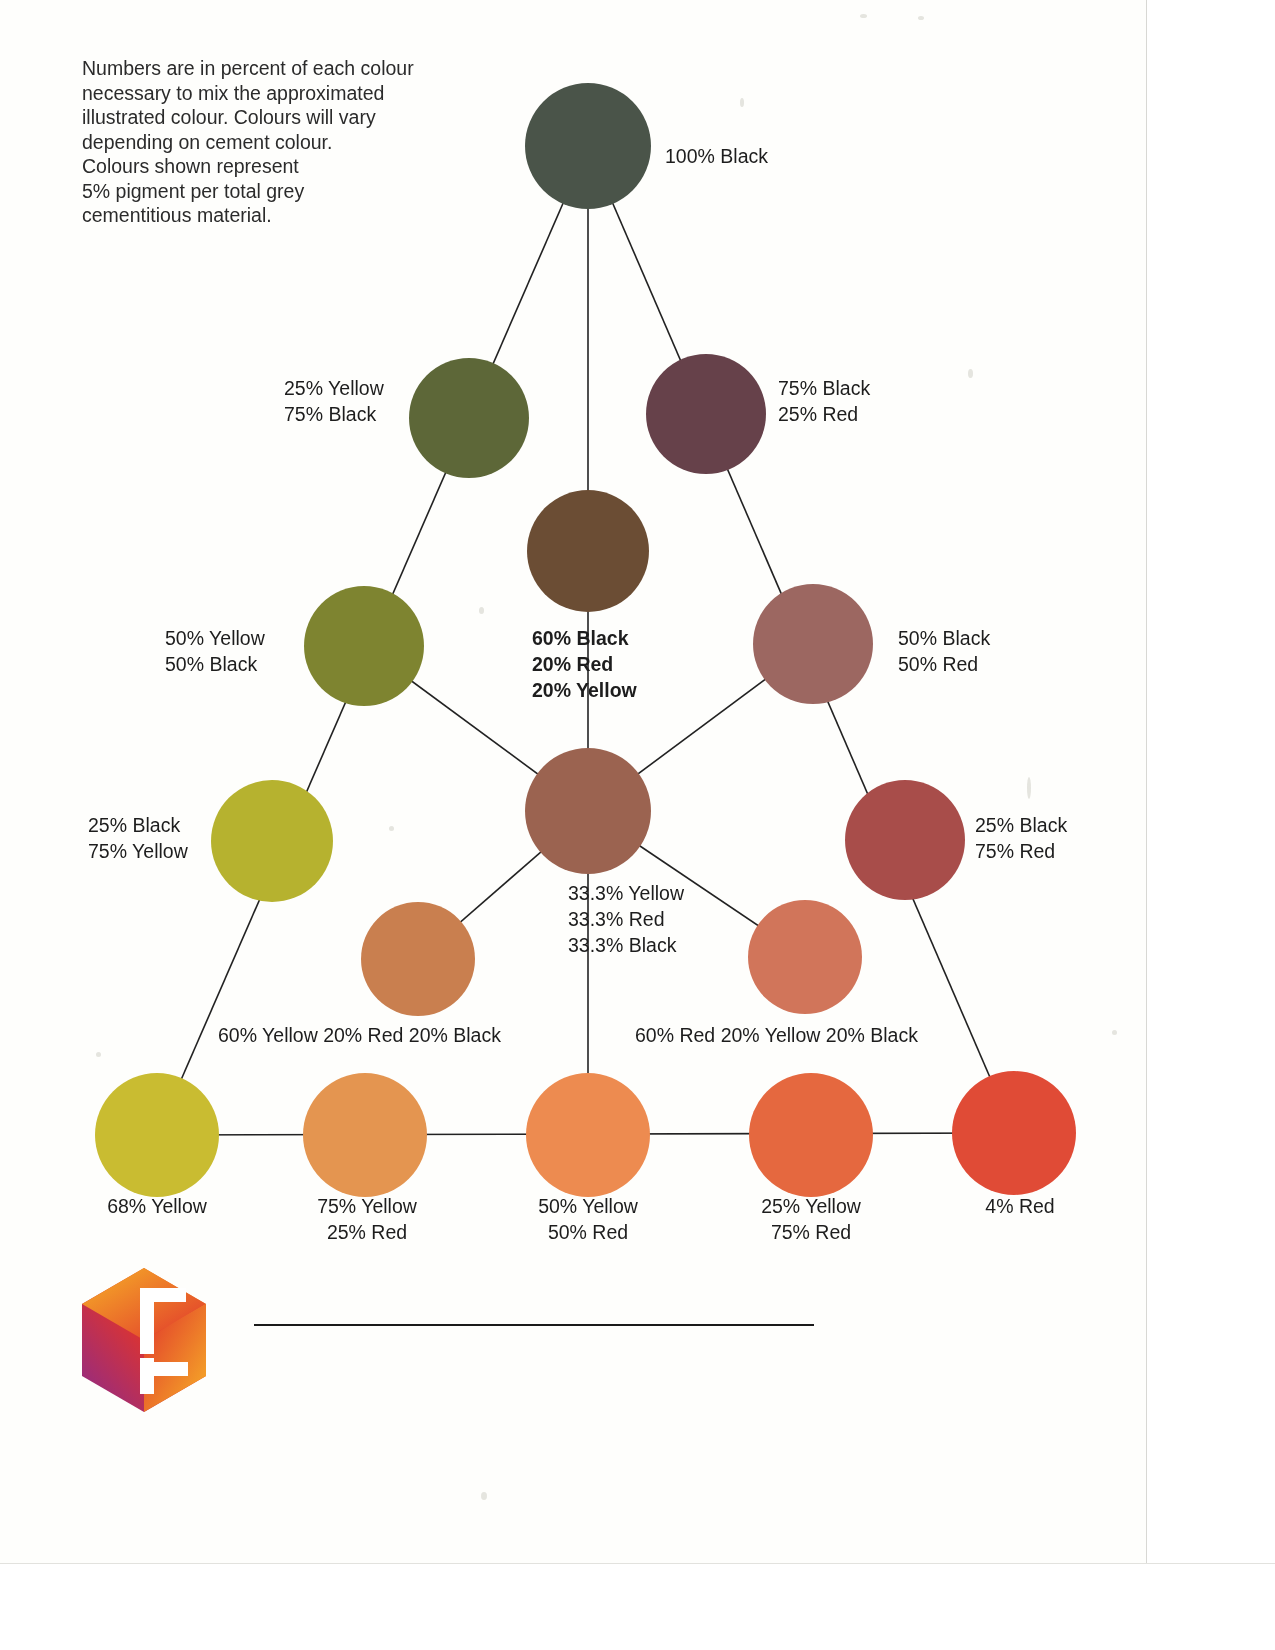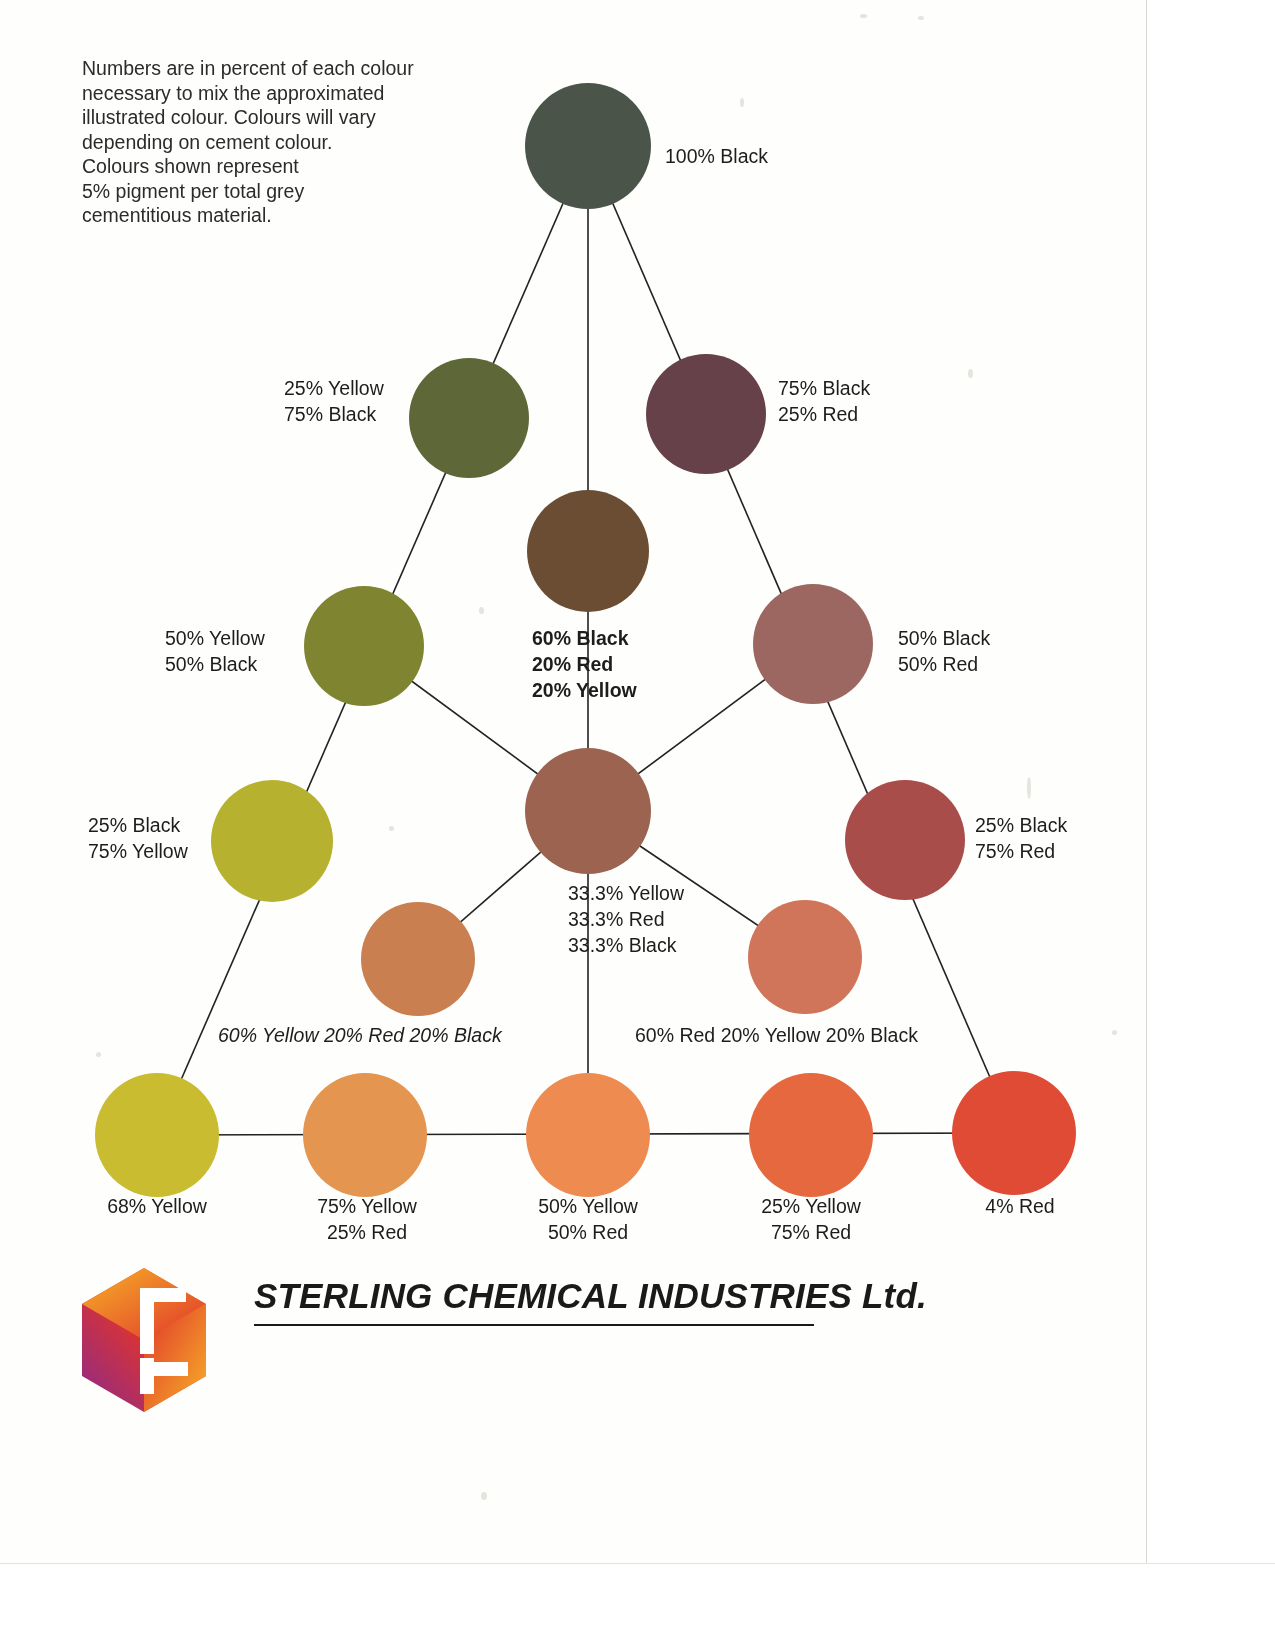--- a/index.html
+++ b/index.html
@@ -205,21 +205,21 @@
 20% Yellow</div>
       <div class="label" style="left: 898px; top: 625px; width: 190px;">50% Black
 50% Red</div>
       <div class="label" style="left: 88px; top: 812px; width: 190px;">25% Black
 75% Yellow</div>
       <div class="label" style="left: 975px; top: 812px; width: 190px;">25% Black
 75% Red</div>
       <div class="label" style="left: 528px; top: 880px; width: 230px; margin-left: 40px;">33.3% Yellow
 33.3% Red
 33.3% Black</div>
-      <div class="label" style="left: 218px; top: 1022px; width: 340px; font-style: italic;">60% Yellow  20% Red  20% Black</div>
+      <div class="label" style="left: 218px; top: 1022px; width: 340px;">60% Yellow  20% Red  20% Black</div>
       <div class="label" style="left: 635px; top: 1022px; width: 340px;">60% Red  20% Yellow  20% Black</div>
       <div class="label center" style="left: 62px; top: 1193px; width: 190px;">68% Yellow</div>
       <div class="label center" style="left: 272px; top: 1193px; width: 190px;">75% Yellow
 25% Red</div>
       <div class="label center" style="left: 493px; top: 1193px; width: 190px;">50% Yellow
 50% Red</div>
       <div class="label center" style="left: 716px; top: 1193px; width: 190px;">25% Yellow
 75% Red</div>
       <div class="label center" style="left: 925px; top: 1193px; width: 190px;">4% Red</div>
     </div>
@@ -242,21 +242,20 @@
         </linearGradient>
       </defs>
       <polygon points="66,2 128,38 128,110 66,146 4,110 4,38" fill="url(#lgB)"></polygon>
       <polygon points="66,2 128,38 66,74 4,38" fill="url(#lgA)"></polygon>
       <polygon points="66,74 128,38 128,110 66,146" fill="url(#lgC)"></polygon>
       <rect x="62" y="22" width="46" height="14" fill="#ffffff"></rect>
       <rect x="62" y="36" width="14" height="52" fill="#ffffff"></rect>
       <rect x="62" y="92" width="14" height="36" fill="#ffffff"></rect>
       <rect x="76" y="96" width="34" height="14" fill="#ffffff"></rect>
     </svg>
-    <div class="company-name">STERLING CHEMICAL INDUSTRIES Ltd.</div>
     <div class="company-rule"></div>
   </div>
 
   <div class="speck" style="left:860px;top:14px;width:7px;height:4px;"></div>
   <div class="speck" style="left:918px;top:16px;width:6px;height:4px;"></div>
   <div class="speck" style="left:740px;top:98px;width:4px;height:9px;"></div>
   <div class="speck" style="left:479px;top:607px;width:5px;height:7px;"></div>
   <div class="speck" style="left:389px;top:826px;width:5px;height:5px;"></div>
   <div class="speck" style="left:96px;top:1052px;width:5px;height:5px;"></div>
   <div class="speck" style="left:1112px;top:1030px;width:5px;height:5px;"></div>

